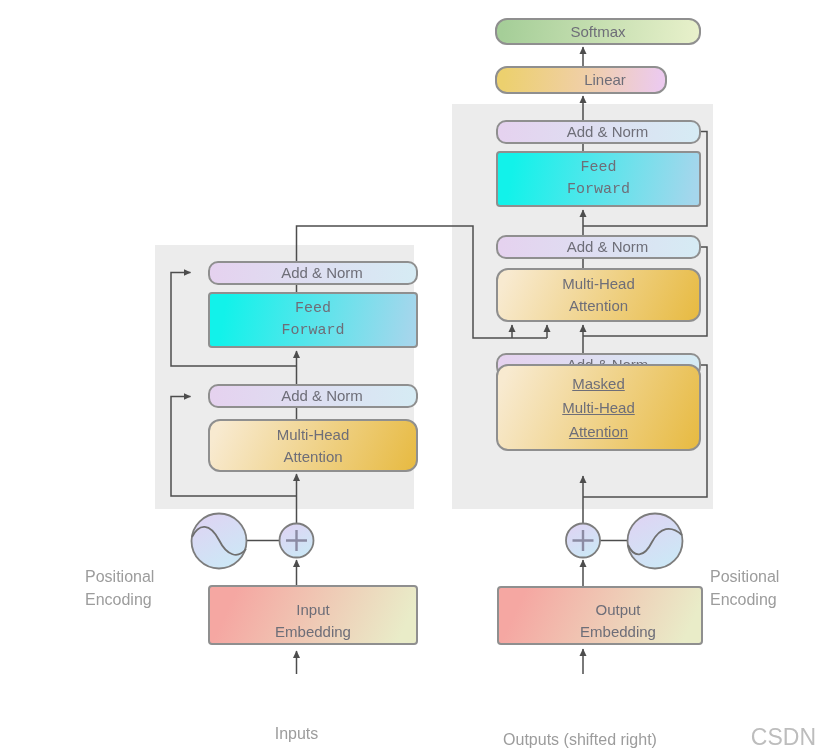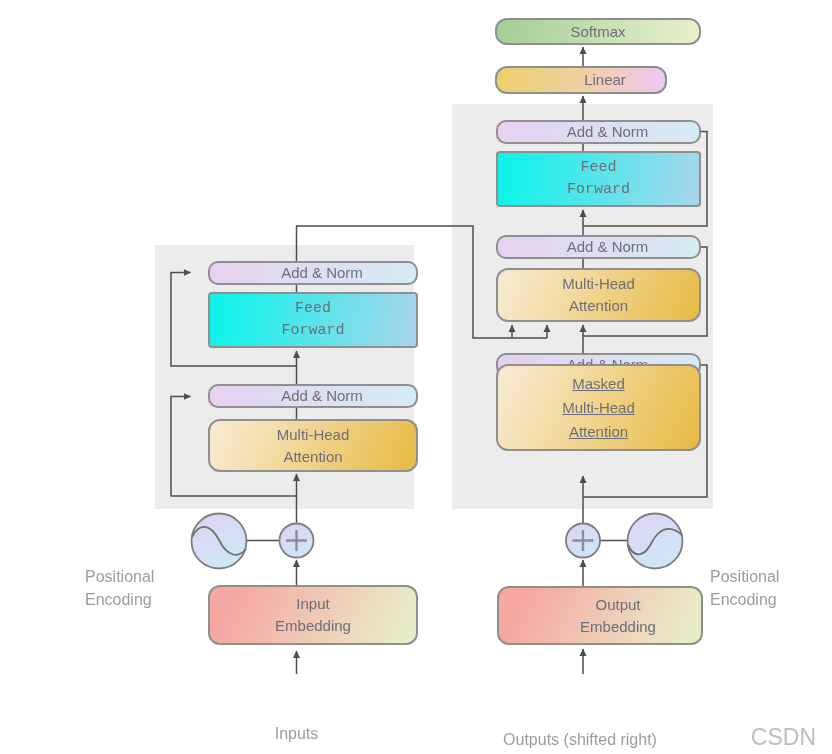--- a/index.html
+++ b/index.html
@@ -13,21 +13,21 @@
     position:absolute;box-sizing:border-box;border:2px solid #8f8f8f;border-radius:11px;
     display:flex;align-items:center;justify-content:center;text-align:center;
     color:#6e6e78;font-size:15px;line-height:22px;white-space:pre-line;margin-left:15px;
   }
   .an{background:linear-gradient(95deg,#e5d2ef 2%,#d6ebf4 98%);border-radius:10px;padding-left:18px;}
   .ff{background:linear-gradient(100deg,#12f2ea 8%,#a5d6ec 97%);border-radius:4px;font-family:Liberation Mono, monospace;}
   .attn{background:linear-gradient(115deg,#f8ead0 5%,#e7ba41 100%);border-radius:12px;}
   .mattn{line-height:24px;}
   .softmax{background:linear-gradient(95deg,#a5ce98 3%,#e7f0ca 98%);border-radius:12px;}
   .linear{background:linear-gradient(95deg,#ecd06e 4%,#f0cfa6 52%,#eccaee 97%);border-radius:12px;}
-  .embed{background:linear-gradient(115deg,#f5a7a2 12%,#e9ecc8 92%);border-radius:12px;}
+  .embed{background:linear-gradient(115deg,#f5a7a2 12%,#e9ecc8 92%);border-radius:4px;align-items:flex-end;}
   .lbl{position:absolute;color:#9c9c9c;font-size:16px;line-height:23px;white-space:pre-line;margin-top:44px;}
   .center{text-align:center;}
   .watermark{position:absolute;color:#bdbdbd;font-size:23px;text-align:right;}
 </style>
 </head>
 <body>
 
 <div id="canvas">
 
   <div class="panel" style="left:155px;top:245px;width:259px;height:264px;"></div>

